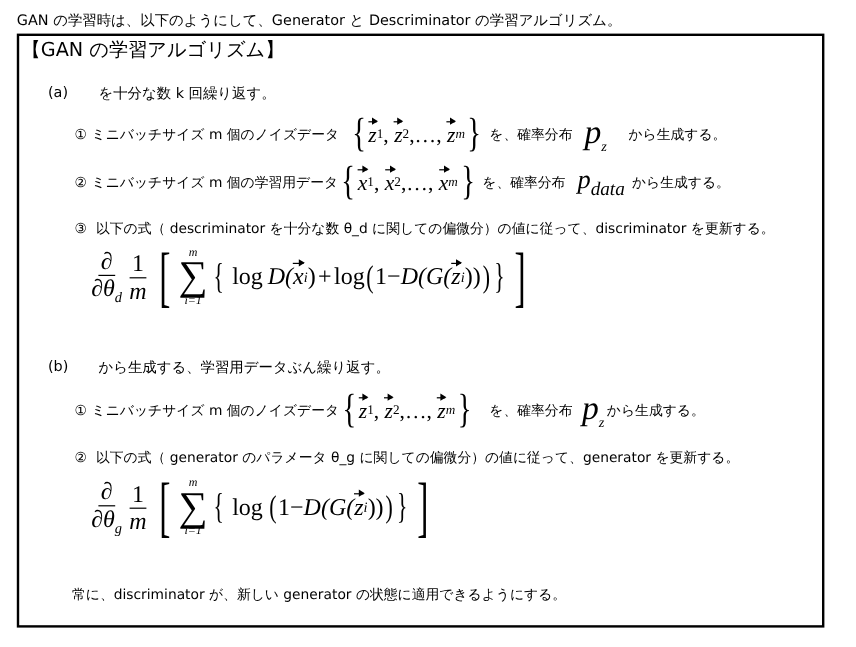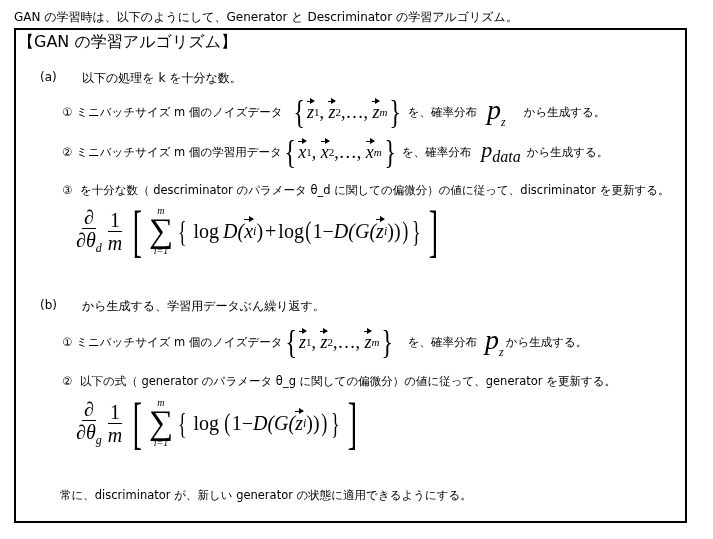--- a/index.html
+++ b/index.html
@@ -52,21 +52,21 @@
 </style>
 </head>
 <body>
 
 <div class="abs intro">GAN の学習時は、以下のようにして、Generator と Descriminator の学習アルゴリズム。</div>
 
 <div class="box">
   <div class="abs box-title">【GAN の学習アルゴリズム】</div>
 
   <div class="abs step-label" style="left:24px; top:40px;">(a)</div>
-  <div class="abs step-label" style="left:66px; top:40px;">以下の処理を k を十分な数。</div>
+  <div class="abs step-label" style="left:66px; top:40px;">を十分な数 k 回繰り返す。</div>
 
   <div class="abs item" style="left:46px; top:62px; display:flex; align-items:center; height:40px;">
     <span>①</span>
     <span style="margin-left:4px;">ミニバッチサイズ m 個のノイズデータ</span>
     <span class="set math" style="margin-left:8px;">
       <span class="brace">{</span>
       <span class="vec">z</span>
         <sub class="up">1</sub>
         <span class="up">,&nbsp;</span>
       <span class="vec">z</span>
@@ -96,21 +96,21 @@
         <sub>m</sub>
       <span class="brace">}</span>
     </span>
     <span style="margin-left:4px;">を、確率分布</span>
     <span class="math" style="margin-left:10px; font-size:22px;"><span>p</span><sub style="font-size:16px;">data</sub></span>
     <span style="margin-left:6px;">から生成する。</span>
   </div>
 
   <div class="abs item" style="left:46px; top:153px;">
     <span>③</span>
-    <span style="margin-left:4px;">を十分な数（ descriminator のパラメータ θ_d に関しての偏微分）の値に従って、discriminator を更新する。</span>
+    <span style="margin-left:4px;">以下の式（ descriminator を十分な数 θ_d に関しての偏微分）の値に従って、discriminator を更新する。</span>
   </div>
 
   <div class="abs formula" style="left:60px; top:170px; height:62px;">
     <span class="frac">
         <span class="num it">∂</span>
         <span class="den"><span>∂θ</span><sub>d</sub></span>
       </span>
     <span class="frac">
         <span class="num up">1</span>
         <span class="den">m</span>

